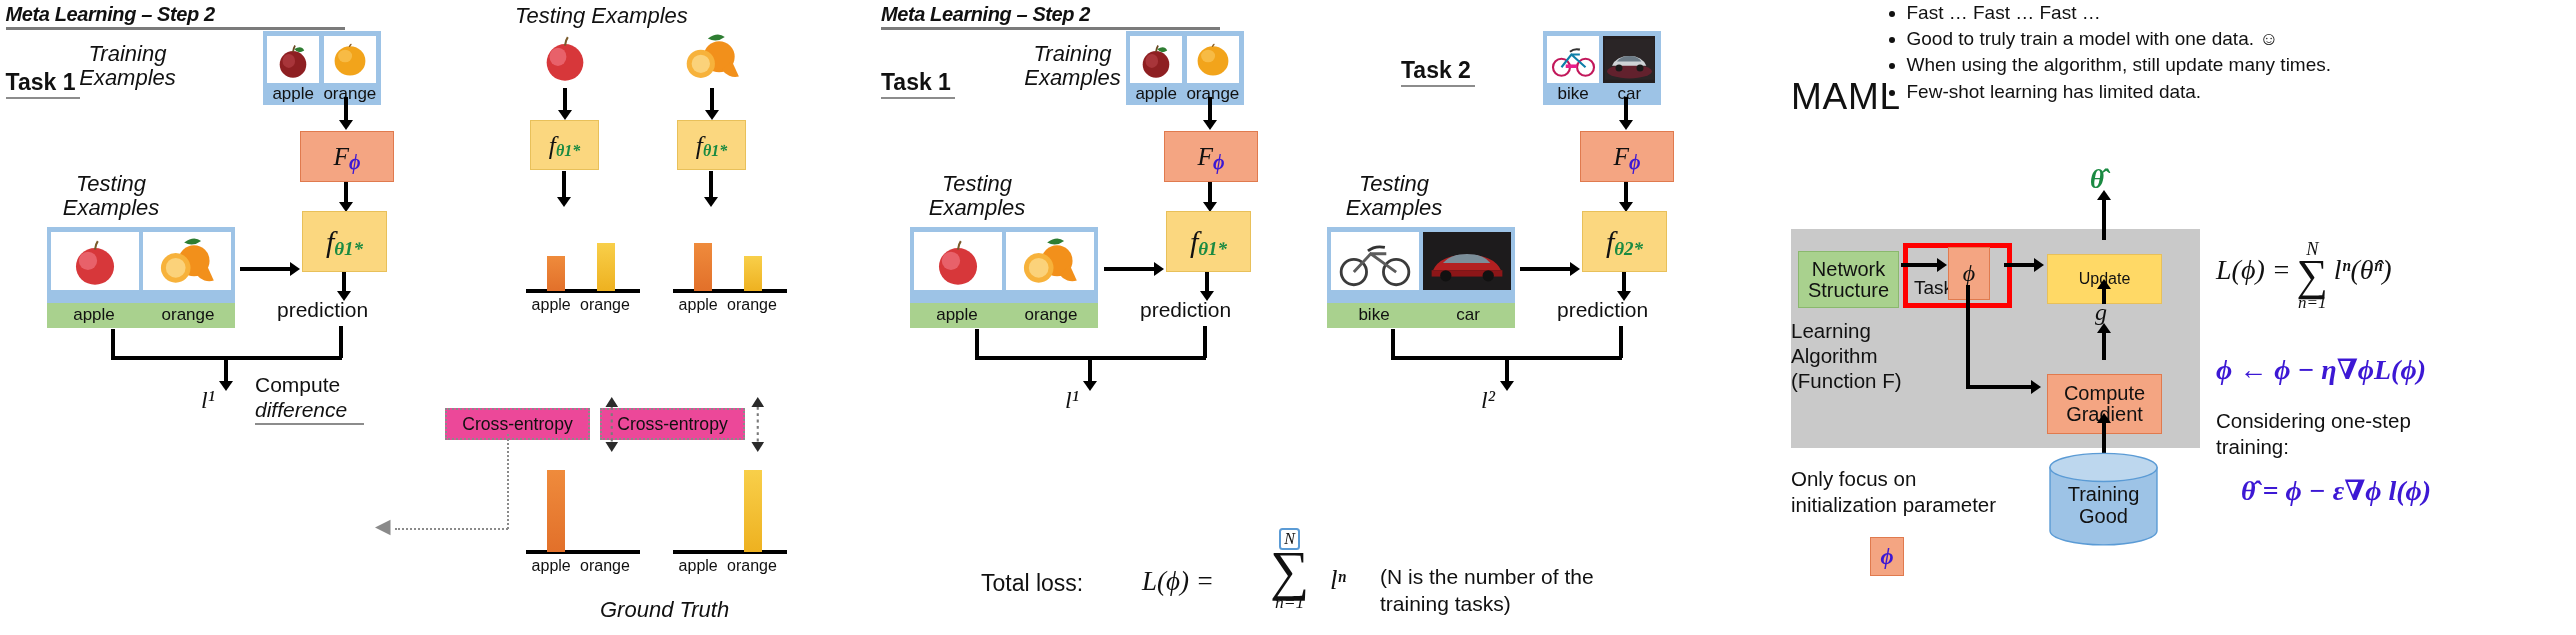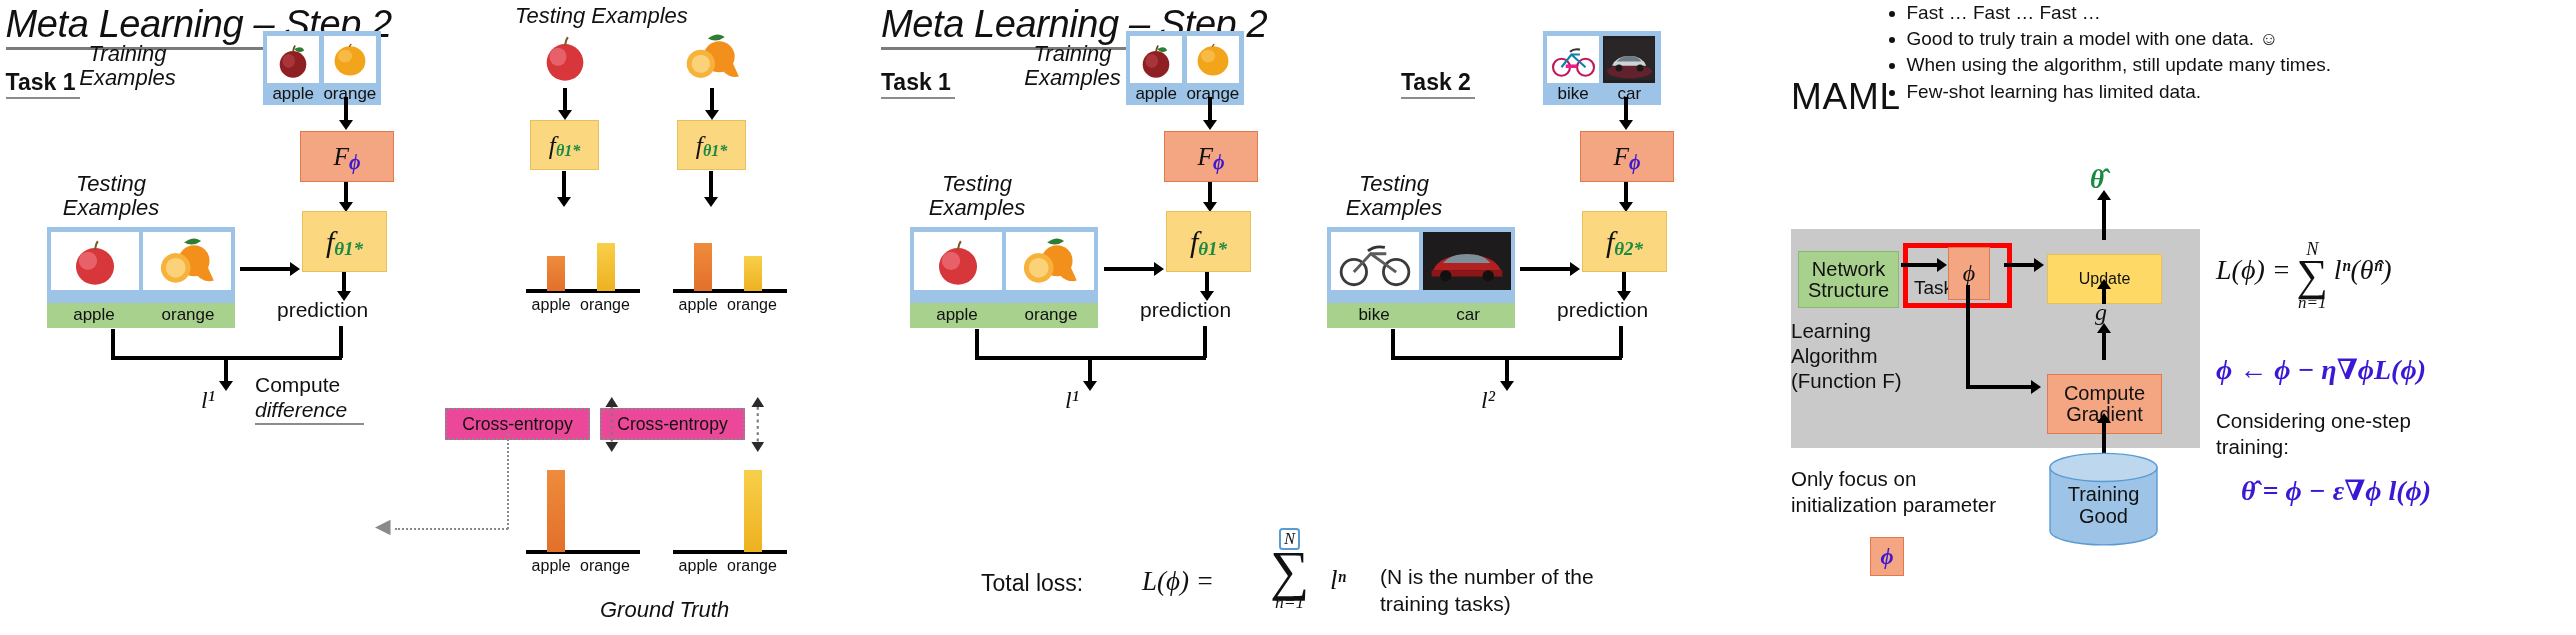--- a/index.html
+++ b/index.html
@@ -4,21 +4,21 @@
 <style>
   html,body{margin:0;padding:0;background:#fff;}
   body{width:2576px;height:635px;position:relative;overflow:hidden;
        font-family:"Liberation Sans","DejaVu Sans",sans-serif;color:#111;}
   .abs{position:absolute;}
   .ital{font-style:italic;}
   .serif{font-family:"Liberation Serif","DejaVu Serif",serif;}
   .mathit{font-family:"Liberation Serif","DejaVu Serif",serif;font-style:italic;}
 
   
-  .slide-title{font-size:38px;font-weight:normal;font-style:italic;letter-spacing:-0.4px;
+  .slide-title{font-size:20px;font-weight:bold;font-style:italic;letter-spacing:-0.4px;
                white-space:nowrap;}
   .title-rule{height:2.8px;background:#7b7b7b;}
 
   
   .task-label{font-size:23px;font-weight:bold;white-space:nowrap;}
   .task-rule{height:2.1px;background:#8c8c8c;}
 
   
   .caption{font-size:22px;font-style:italic;line-height:1.08;text-align:center;white-space:nowrap;}
 
@@ -370,21 +370,21 @@
 </div>
 <div class="v-arrow" style="left:1205px;top:272px;height:20px;"></div>
 <div class="abs plain-txt" style="left:1140px;top:298px;">prediction</div>
 
 <div class="plain-line" style="left:975px;top:329px;width:3.5px;height:30px;"></div>
 <div class="plain-line" style="left:975px;top:356px;width:231px;height:3.5px;"></div>
 <div class="plain-line" style="left:1203px;top:326px;width:3.5px;height:32px;"></div>
 <div class="v-arrow" style="left:1088px;top:359px;height:23px;"></div>
 <div class="abs loss-sym mathit" style="left:1065px;top:387px;">l¹</div>
 
-<div class="abs" style="left:1401px;top:69px;">
+<div class="abs" style="left:1401px;top:57px;">
   <div class="task-label">Task 2</div>
   <div class="task-rule" style="width:74px;margin-top:1.4px;"></div>
 </div>
 
 <div class="abs examples" style="left:1543px;top:31px;width:118px;">
   <div class="ex-cell">
     <div class="ex-img" style="width:52px;height:47px;">
       <svg width="47" height="41" viewBox="0 0 66 58">
           <circle cx="16" cy="40" r="12" fill="none" stroke="#c2185b" stroke-width="3"></circle>
           <circle cx="50" cy="40" r="12" fill="none" stroke="#c2185b" stroke-width="3"></circle>

